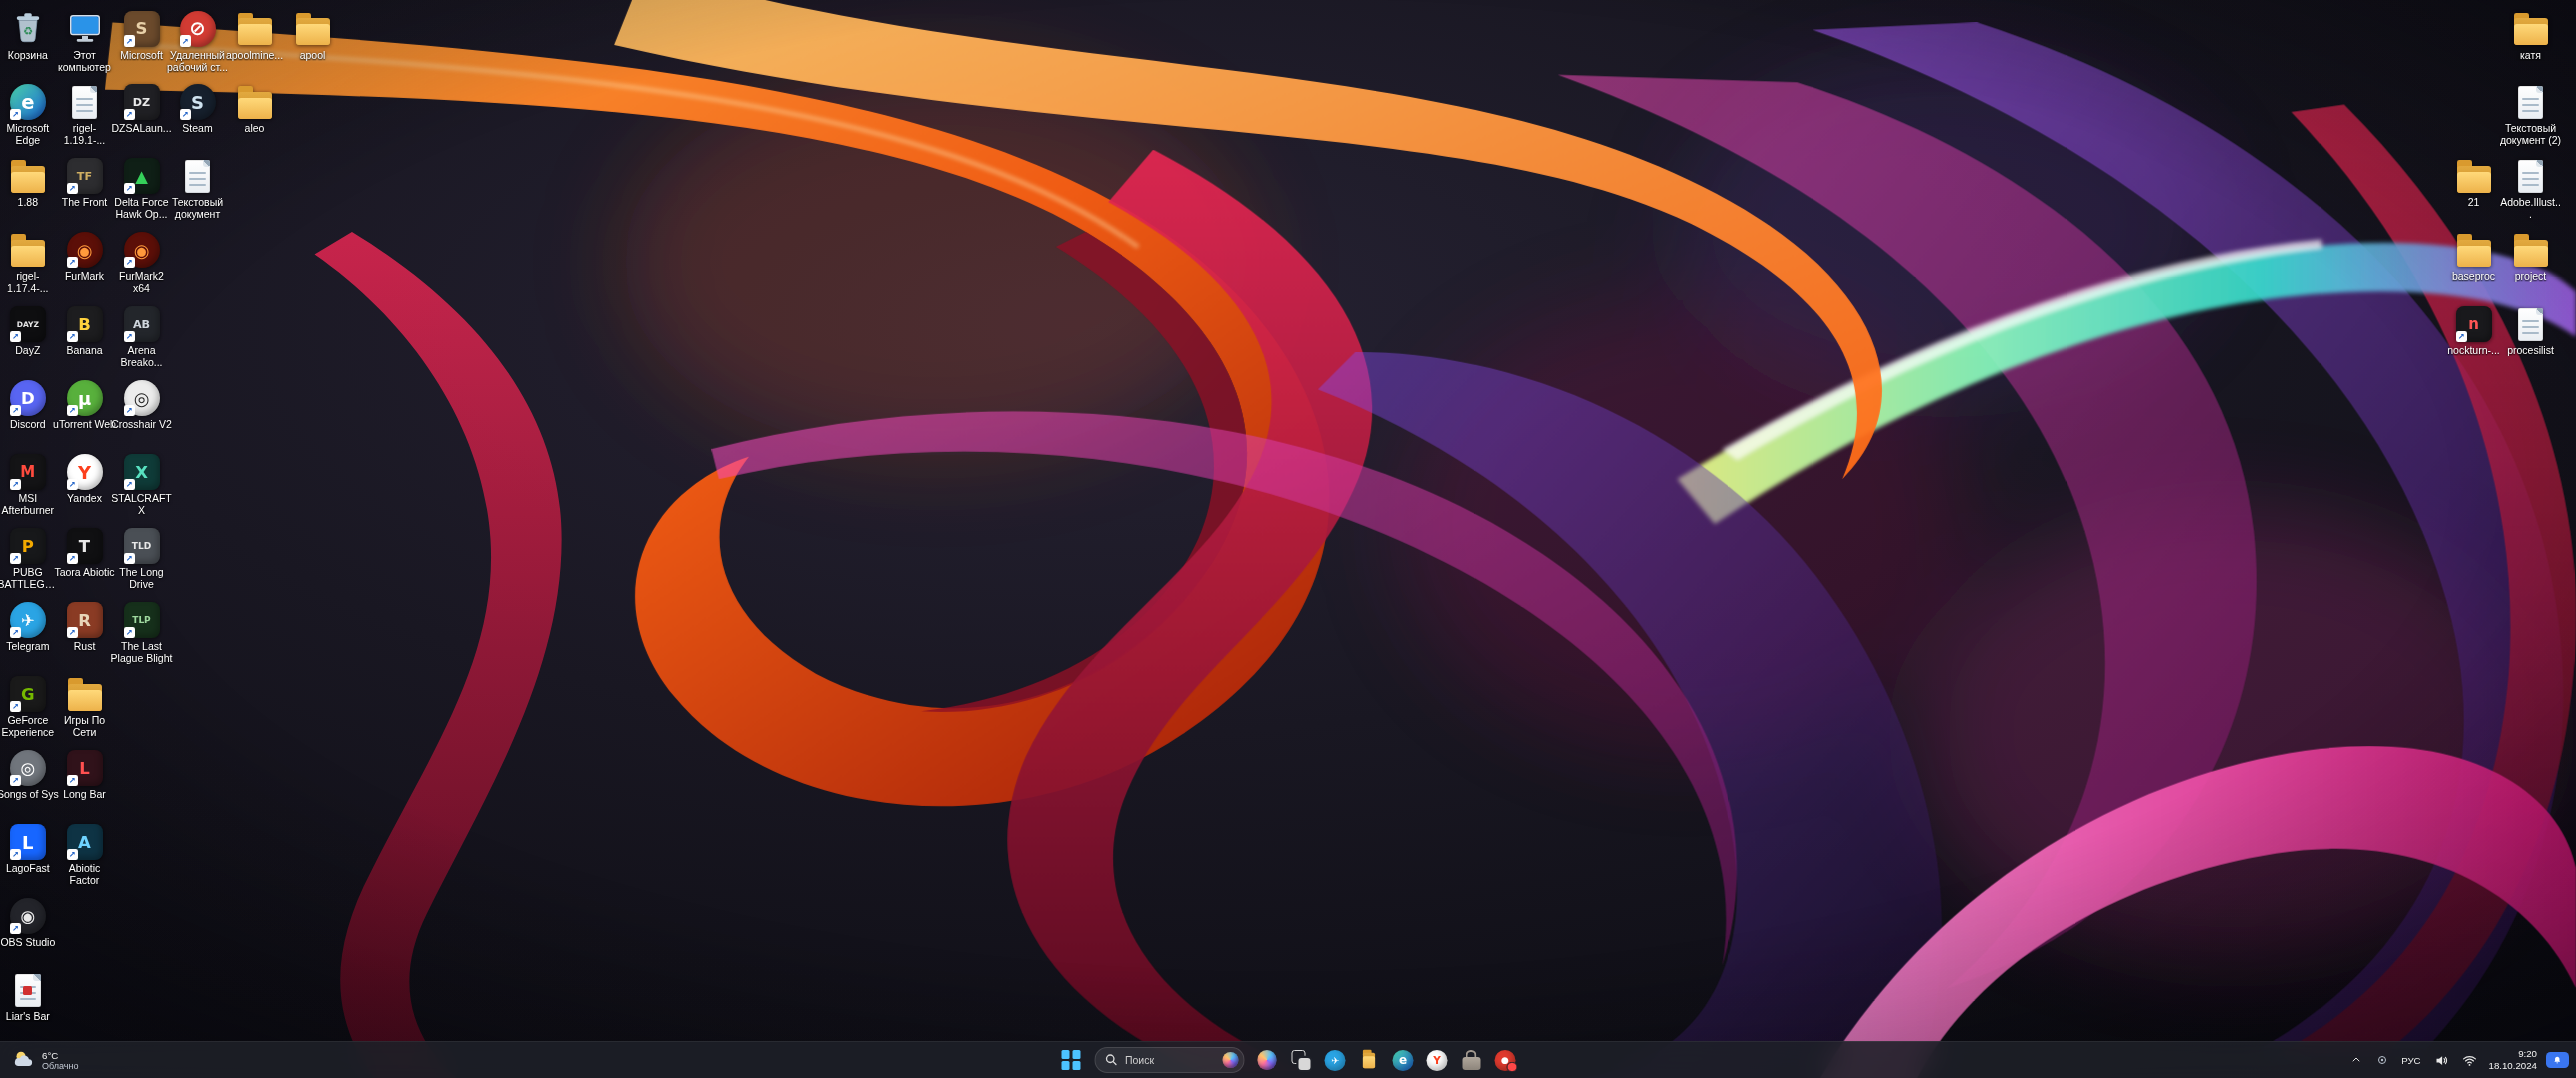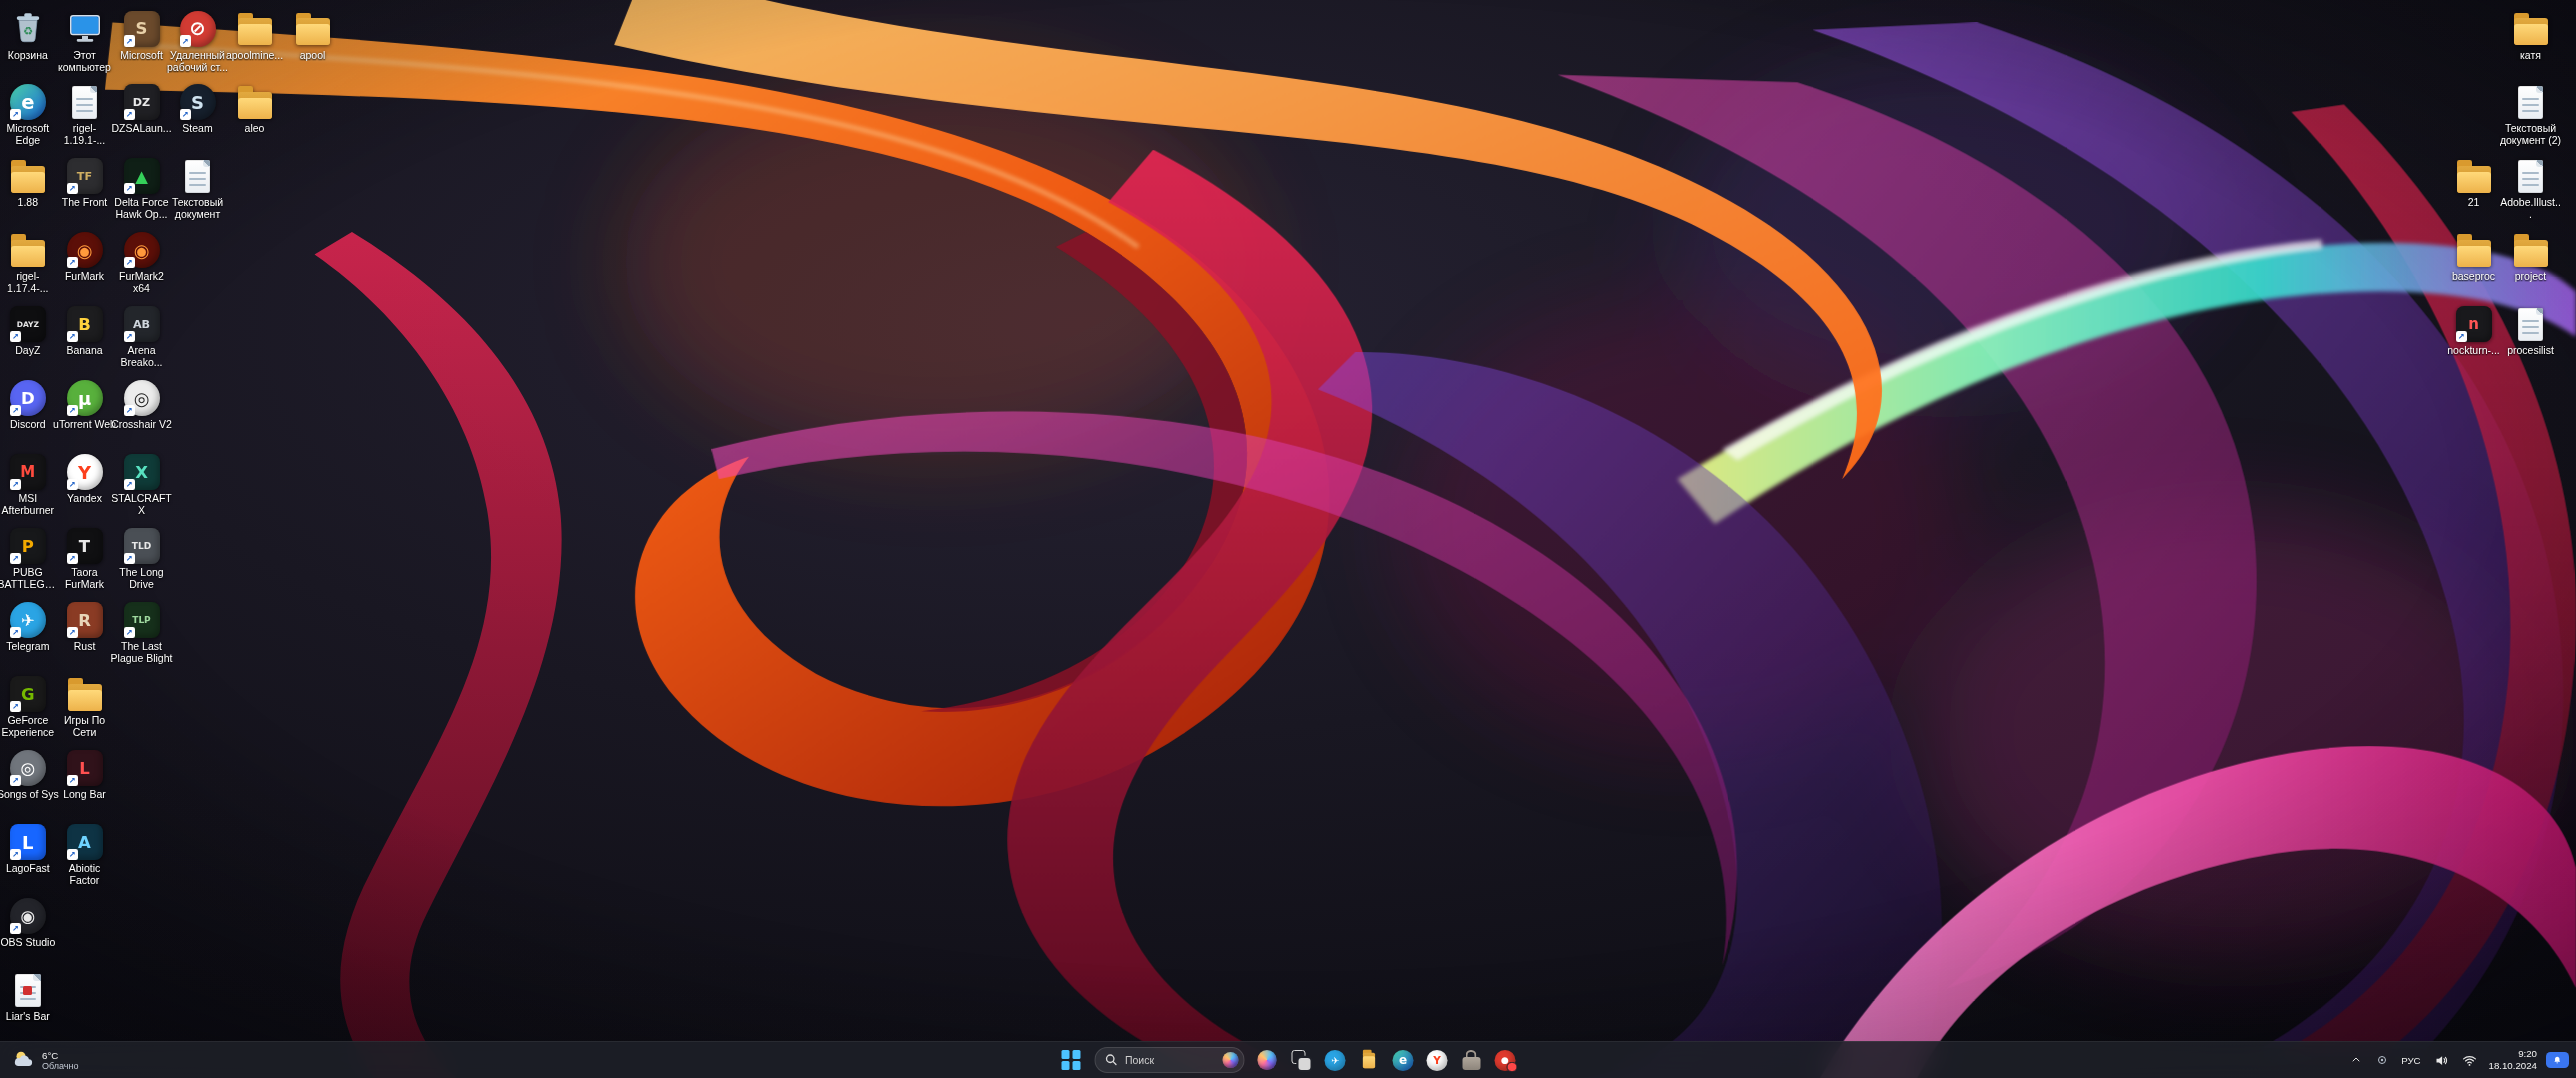--- a/index.html
+++ b/index.html
@@ -366,21 +366,21 @@
         <div class="badge" style="background: rgb(255, 255, 255); color: rgb(252, 63, 29); border-radius: 50%; font-size: 18px;">Y</div>
         <i class="shortcut-ovl">↗</i>
       </div>
       <div class="icon-label">Yandex</div>
     </div>
     <div class="icon-cell" style="left: 53px; top: 528px;">
       <div class="icon-art">
         <div class="badge" style="background: rgb(16, 16, 18); color: rgb(232, 232, 232); border-radius: 22%; font-size: 16.5px;">T</div>
         <i class="shortcut-ovl">↗</i>
       </div>
-      <div class="icon-label">Taora FurMark</div>
+      <div class="icon-label">Taora Abiotic</div>
     </div>
     <div class="icon-cell" style="left: 53px; top: 602px;">
       <div class="icon-art">
         <div class="badge" style="background: rgb(138, 59, 36); color: rgb(232, 213, 184); border-radius: 22%; font-size: 16.5px;">R</div>
         <i class="shortcut-ovl">↗</i>
       </div>
       <div class="icon-label">Rust</div>
     </div>
     <div class="icon-cell" style="left: 53px; top: 676px;">
       <div class="icon-art">

